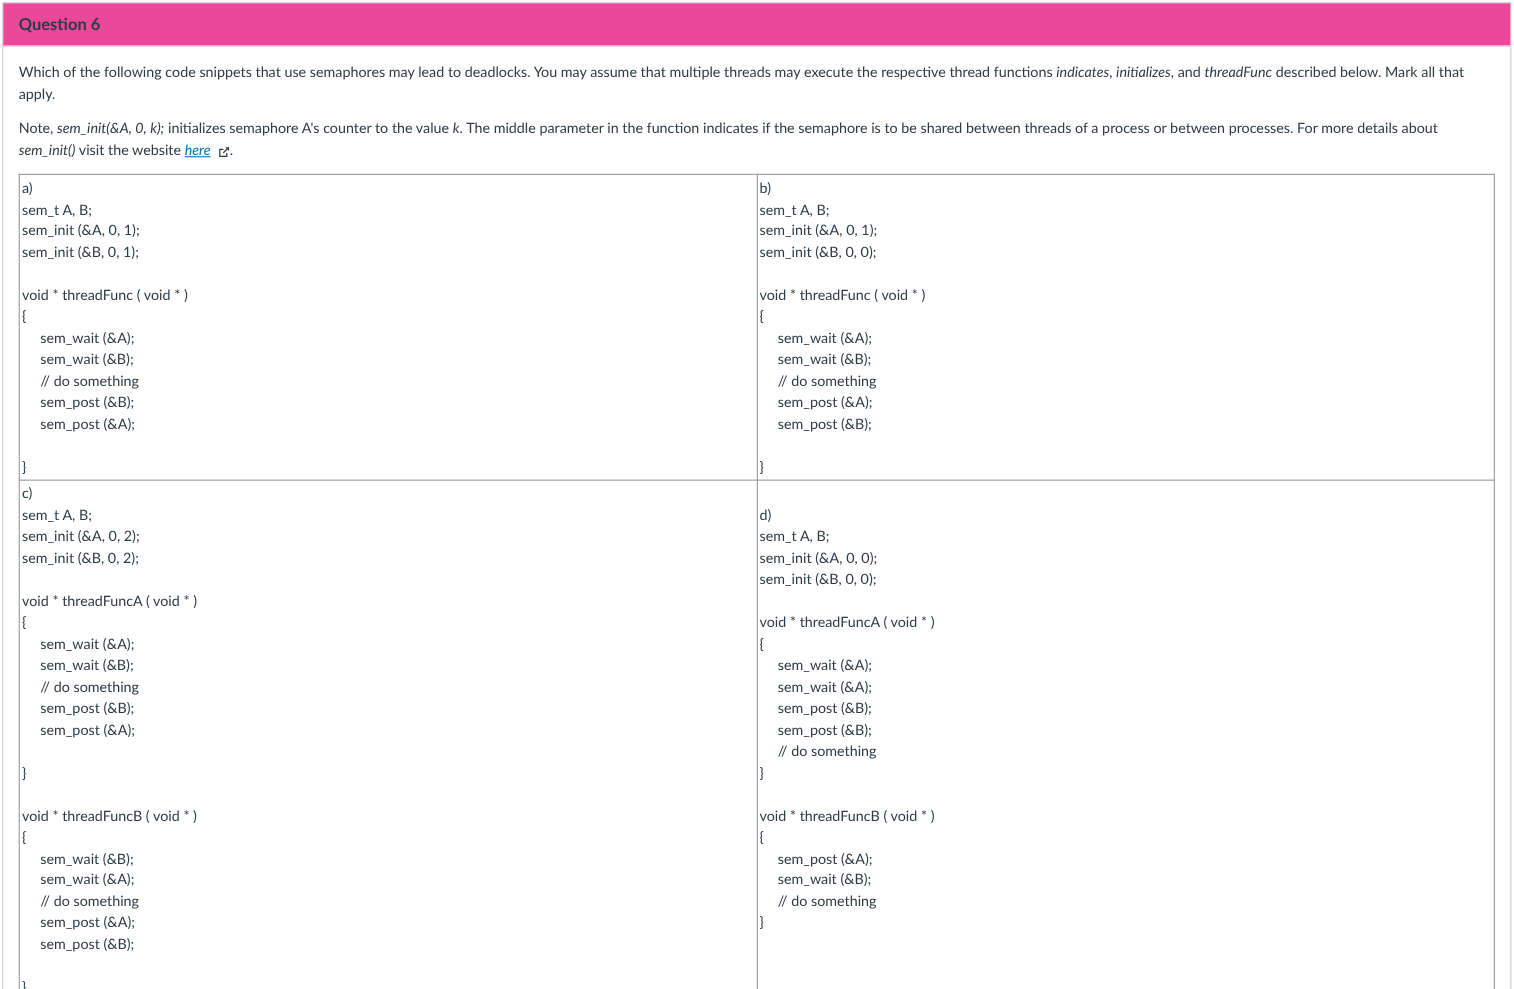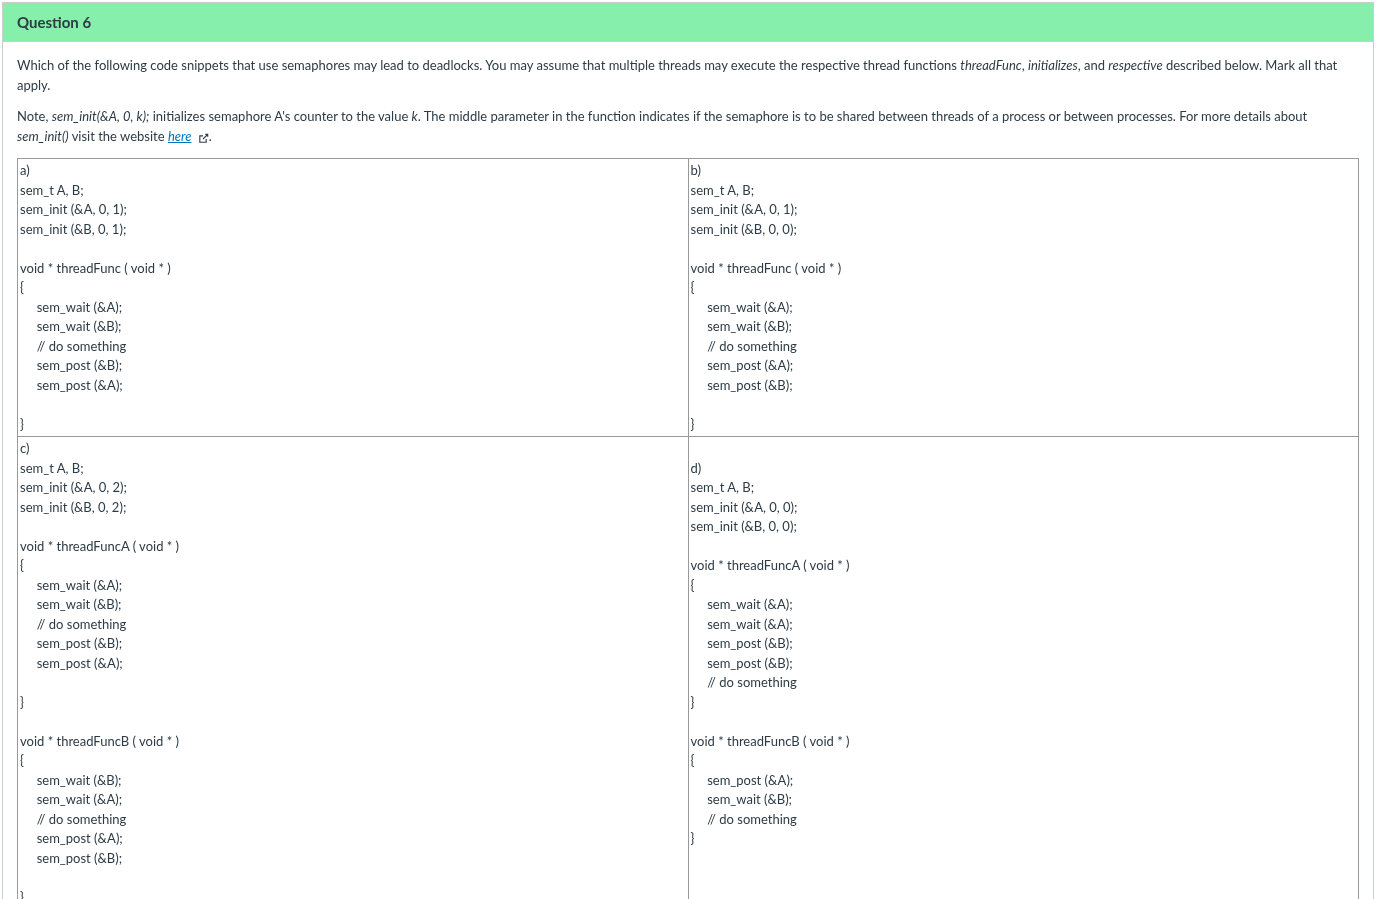--- a/index.html
+++ b/index.html
@@ -1,38 +1,38 @@
 <!DOCTYPE html>
 <html><head>
 <meta charset="utf-8">
 <style>
 * { box-sizing: border-box; margin: 0; padding: 0; }
 body { font-family: "Lato", "Helvetica Neue", Arial, sans-serif; font-size: 13px; color: #2d3b45; background: #fff; }
 .outer { border: 1px solid #c7cdd1; margin: 2px; }
-.header { background: #86efac; border-bottom: 1px solid #c7cdd1; padding: 10px 14px; }
+.header { background: #ec4899; border-bottom: 1px solid #c7cdd1; padding: 10px 14px; }
 .header h2 { font-size: 15px; font-weight: 700; }
 .body { padding: 14px; }
 .q-text { font-size: 13px; line-height: 1.5; margin-bottom: 12px; }
 .q-text .ital { font-style: italic; }
 .link { color: #0076b6; text-decoration: underline; cursor: pointer; font-style: italic; }
 .ext-icon { display: inline-block; width: 12px; height: 12px; vertical-align: middle; margin-left: 2px; }
 .code-table { width: 100%; border-collapse: collapse; margin-top: 8px; margin-bottom: 40px; }
 .code-table td { border: 1px solid #999; vertical-align: top; width: 50%; padding: 2px 2px; font-size: 13px; line-height: 1.5; font-family: "Lato", Arial, sans-serif; }
 .code-table td .blk { white-space: pre; }
 </style>
 </head>
 <body>
 
 <div class="outer">
   <div class="header">
     <h2>Question 6</h2>
   </div>
   <div class="body">
     <p class="q-text">
-      <span>Which of the following code snippets that use semaphores may lead to deadlocks. You may assume that multiple threads may execute the respective thread functions </span><span class="ital">threadFunc</span><span>, </span><span class="ital">initializes</span><span>, and </span><span class="ital">respective</span><span> described below. Mark all that apply.</span>
+      <span>Which of the following code snippets that use semaphores may lead to deadlocks. You may assume that multiple threads may execute the respective thread functions </span><span class="ital">indicates</span><span>, </span><span class="ital">initializes</span><span>, and </span><span class="ital">threadFunc</span><span> described below. Mark all that apply.</span>
     </p>
     <p class="q-text">
       <span>Note, </span><span class="ital">sem_init(&amp;A, 0, k);</span><span> initializes semaphore A's counter to the value </span><span class="ital">k</span><span>. The middle parameter in the function indicates if the semaphore is to be shared between threads of a process or between processes. For more details about </span><span class="ital">sem_init()</span><span> visit the website </span><a class="link">here</a>
       <span class="ext-icon">
         <svg viewBox="0 0 16 16" width="12" height="12" fill="#2d3b45">
             <path d="M11 1h4v4h-1.5V3.56L8.53 8.53 7.47 7.47 12.44 2.5H11V1zM3 3h5v1.5H4.5v7h7V8H13v5H3V3z"></path>
           </svg>
       </span><span>.</span>
     </p>
 

